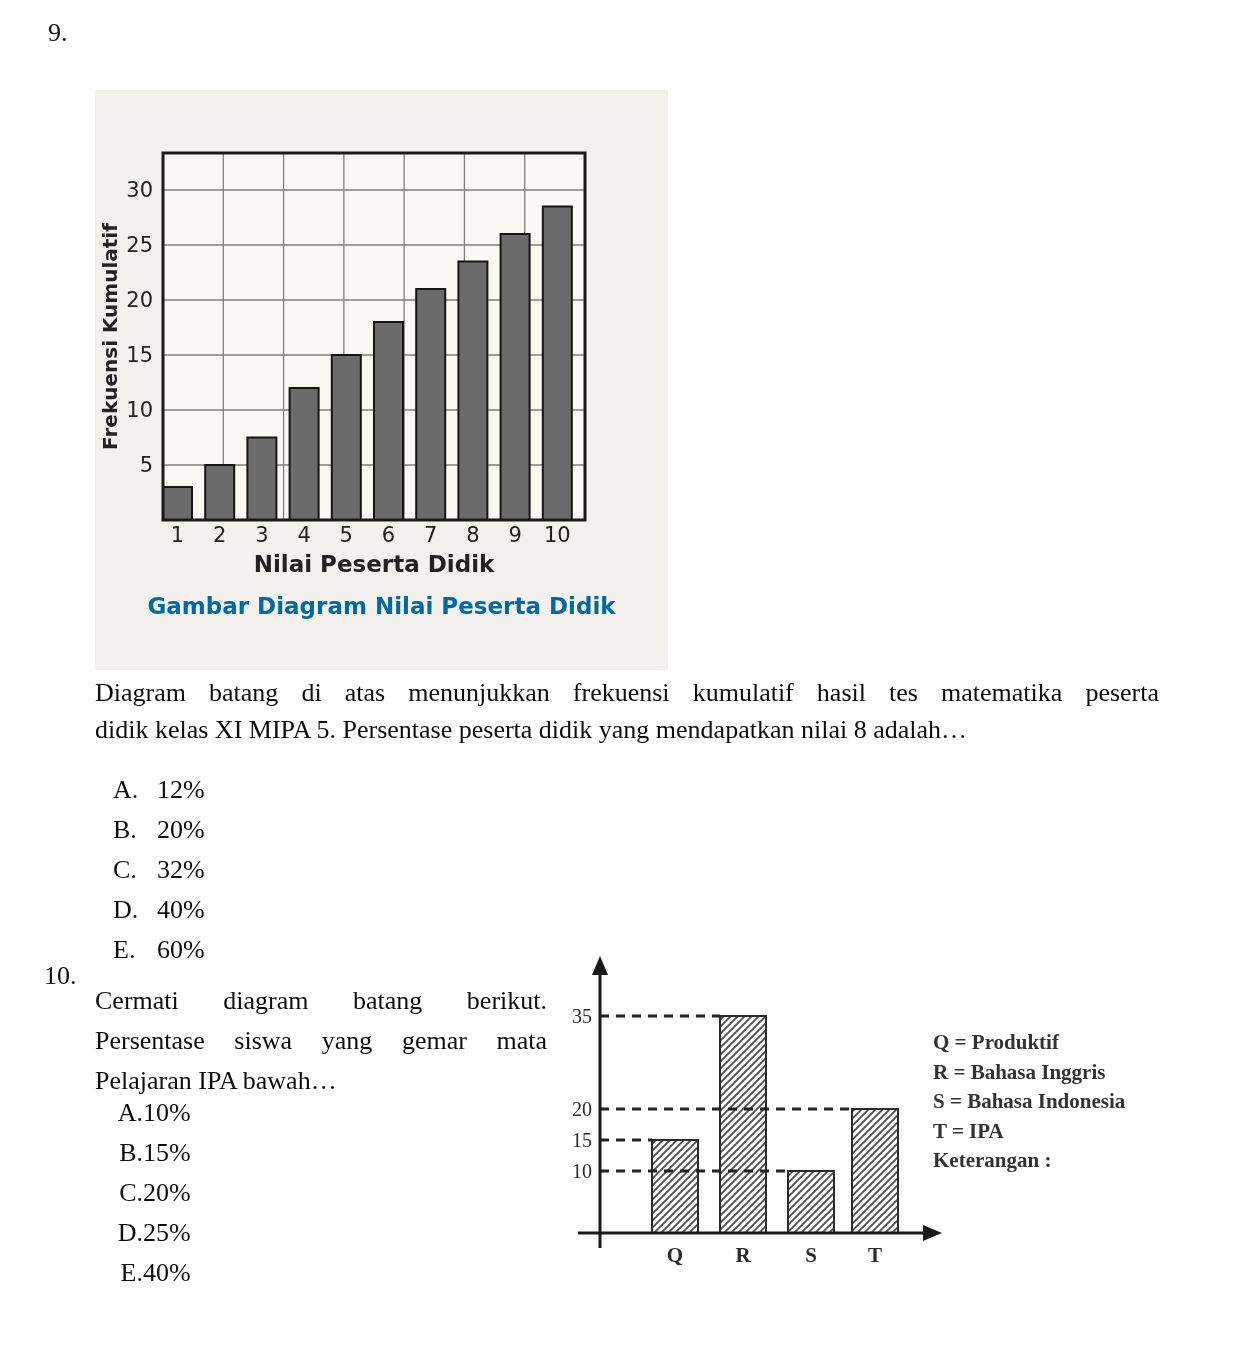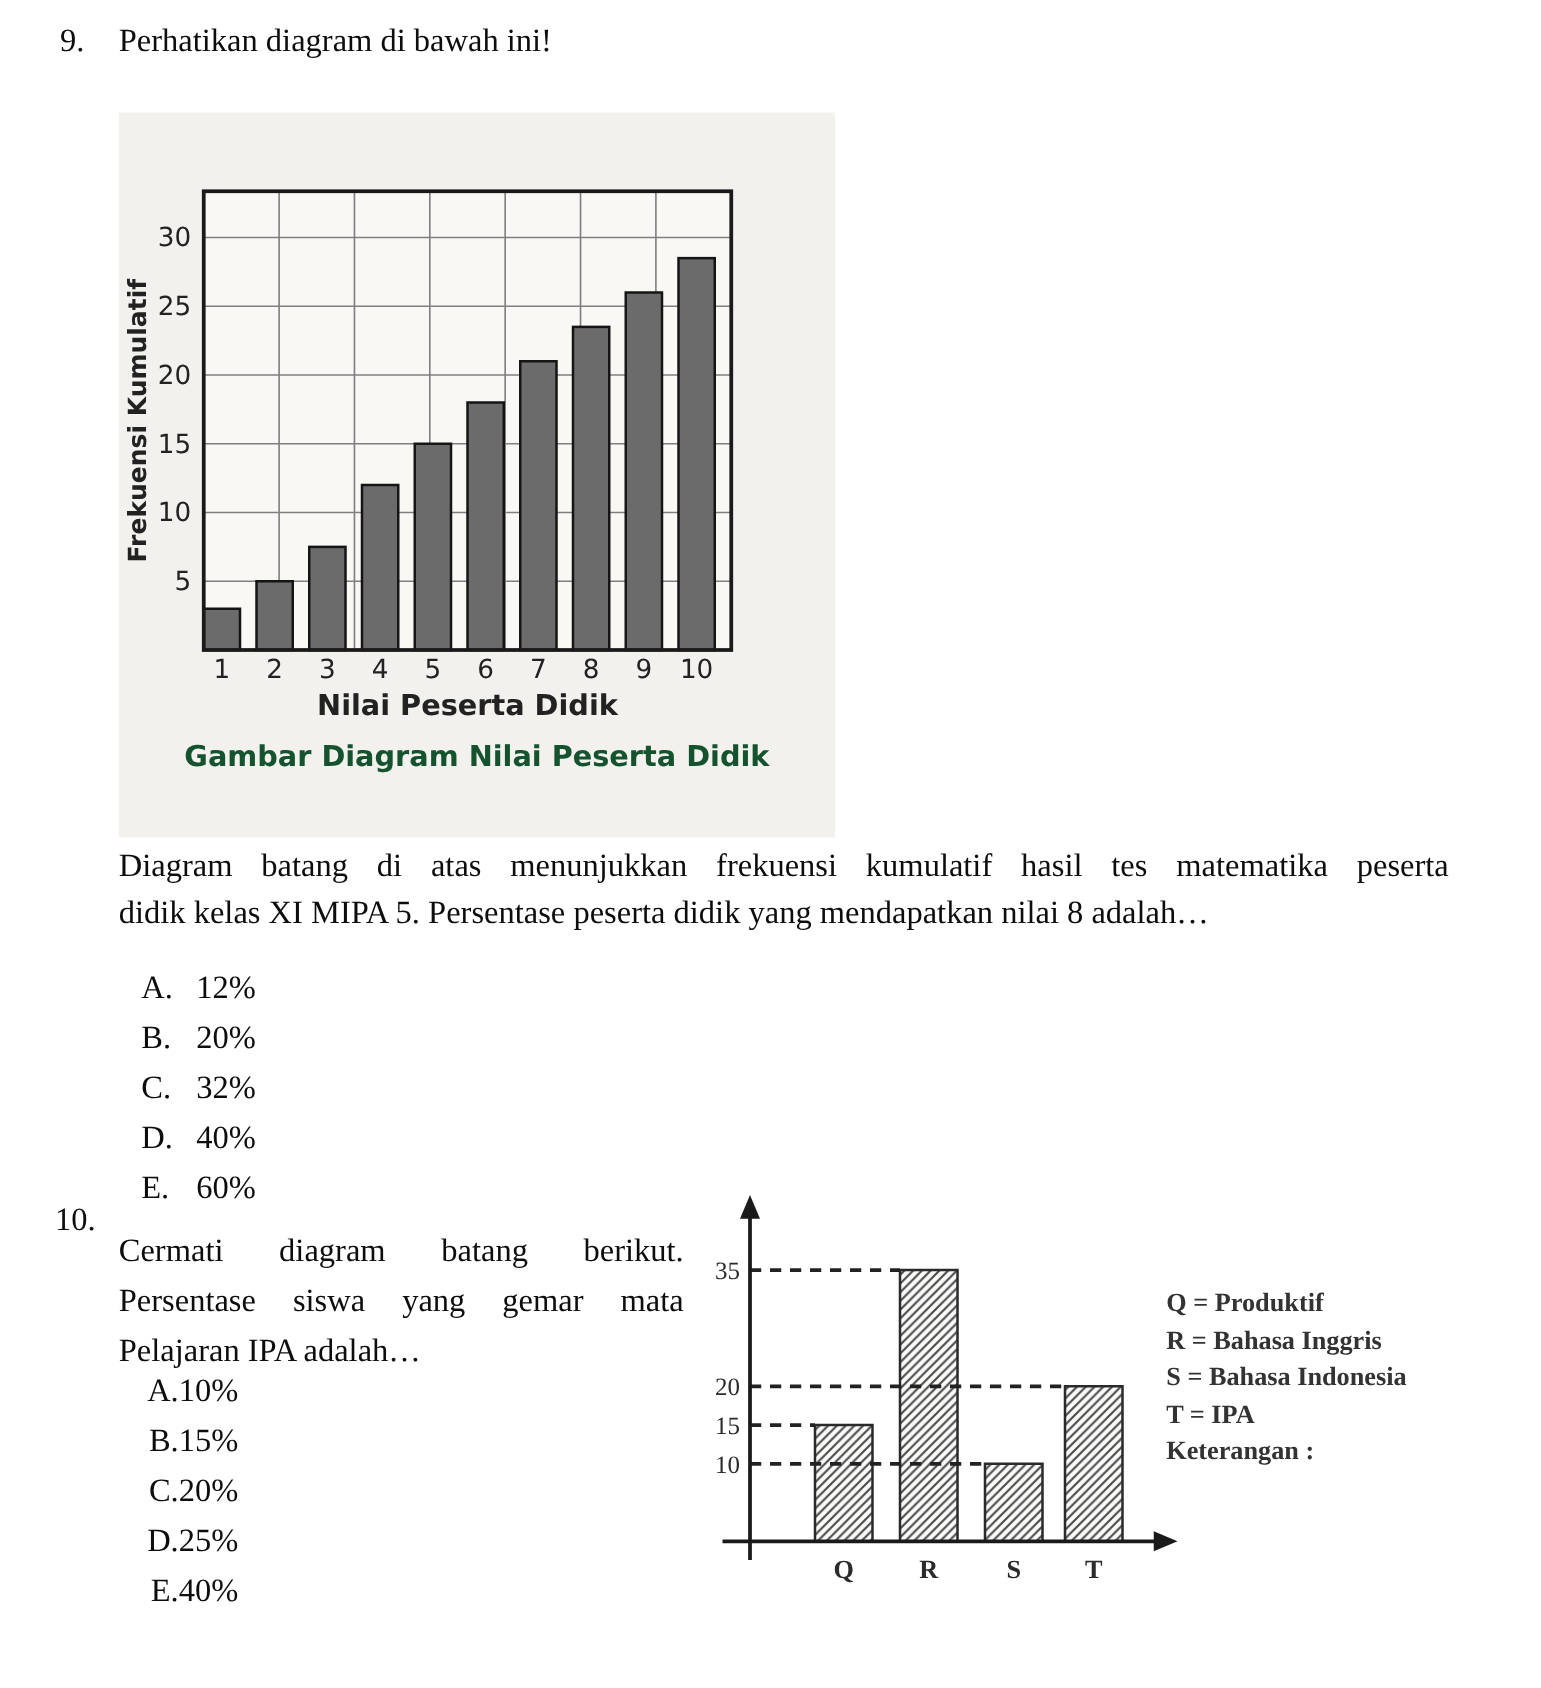--- a/index.html
+++ b/index.html
@@ -11,21 +11,21 @@
   .qnum{position:absolute;font-size:26px;color:#0d0d0d;}
   .qprompt{position:absolute;font-size:26px;color:#0d0d0d;white-space:nowrap;}
   
   .fig1{
     position:absolute;left:95px;top:90px;width:573px;height:580px;
     background:#f2f1ee;margin:0;
   }
   .fig1 svg{display:block;}
   .fig1 figcaption{
     position:absolute;left:0;top:503px;width:573px;text-align:center;
-    font-family:"DejaVu Sans",sans-serif;font-size:23px;font-weight:600;color:#14532d;
+    font-family:"DejaVu Sans",sans-serif;font-size:23px;font-weight:600;color:#0369a1;
   }
   
   .para{position:absolute;left:95px;top:674px;width:1064px;font-size:26px;line-height:37px;color:#0d0d0d;}
   .para div{text-align:justify;}
   .para div:not(:last-child){text-align-last:justify;}
   
   .opts{position:absolute;list-style:none;margin:15px;padding:0;font-size:26px;color:#0d0d0d;}
   .opts li{height:40px;}
   .opts .olet{display:inline-block;width:44px;}
   
@@ -41,21 +41,20 @@
     line-height:29.5px;color:#333;
   }
   .legend div{white-space:nowrap;}
 </style>
 </head>
 <body>
 
 <div class="page">
 
   <span class="qnum" style="left:48px;top:18px;">9.</span>
-  <span class="qprompt" style="left:95px;top:18px;">Perhatikan diagram di bawah ini!</span>
 
   <figure class="fig1">
     <svg id="chart1" width="573" height="500">
         <rect x="68" y="63" width="422" height="367" fill="#f9f8f5" stroke="none"></rect>
         <g stroke="#7f7f7f" stroke-width="1.3">
           <line x1="68" y1="375" x2="490" y2="375"></line>
           <line x1="68" y1="320" x2="490" y2="320"></line>
           <line x1="68" y1="265" x2="490" y2="265"></line>
           <line x1="68" y1="210" x2="490" y2="210"></line>
           <line x1="68" y1="155" x2="490" y2="155"></line>
@@ -133,21 +132,21 @@
       <li>
         <span class="olet">E.</span><span class="oval">60%</span>
       </li>
     </ol>
 
   <span class="qnum" style="left:44px;top:961px;">10.</span>
   <div class="q10text">
 
   <div>Cermati diagram batang berikut.</div>
       <div>Persentase siswa yang gemar mata</div>
-      <div>Pelajaran IPA adalah…</div>
+      <div>Pelajaran IPA bawah…</div>
     </div>
 
   <ol class="opts" style="left:84px;top:1083px;text-align:right;">
 
       <li>
         <span class="olet">A.</span><span class="oval">10%</span>
       </li>
 
       <li>
         <span class="olet">B.</span><span class="oval">15%</span>

